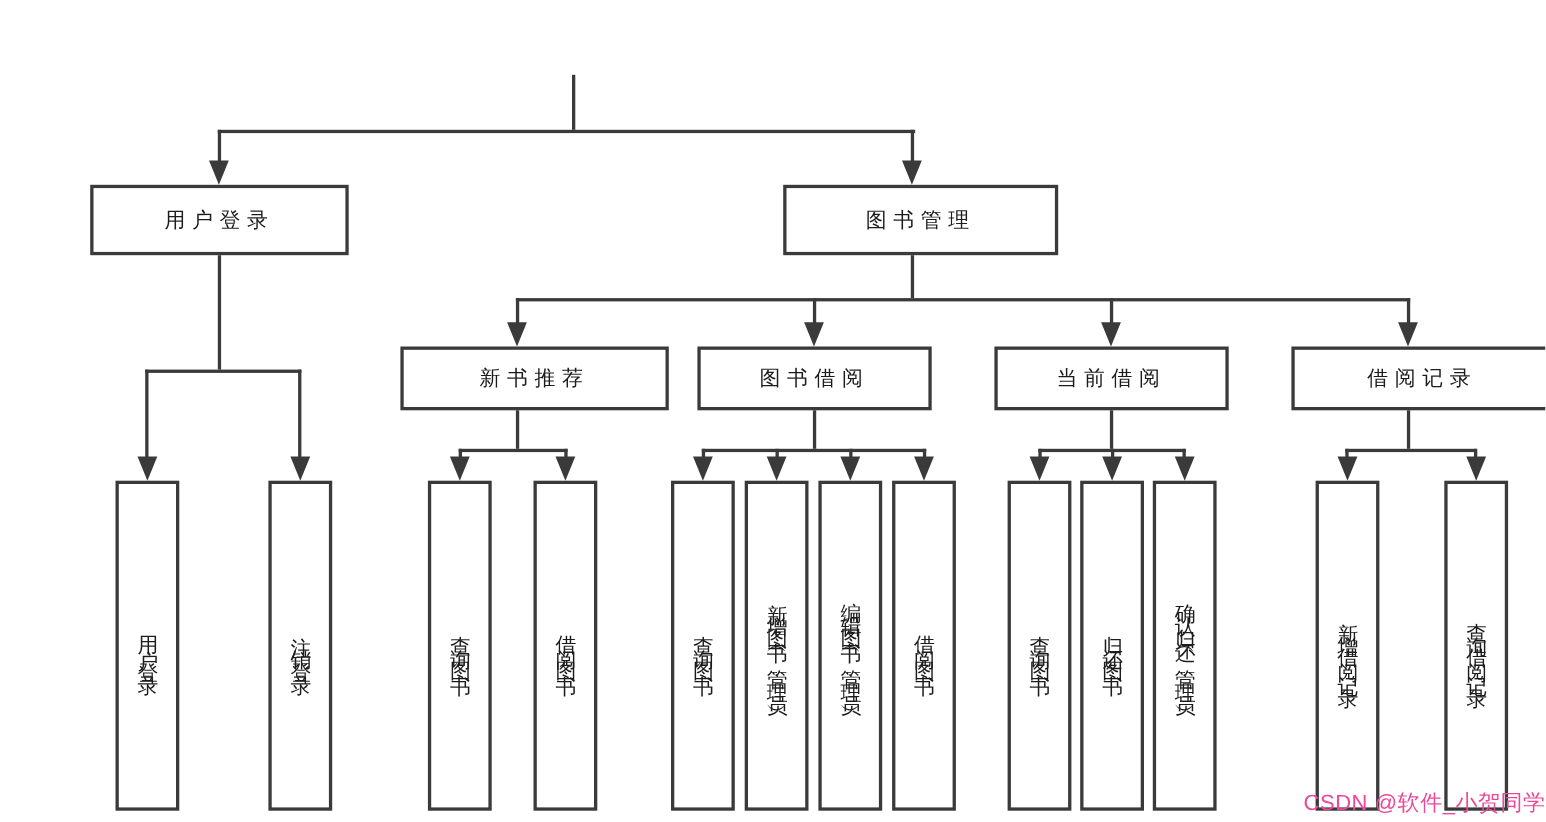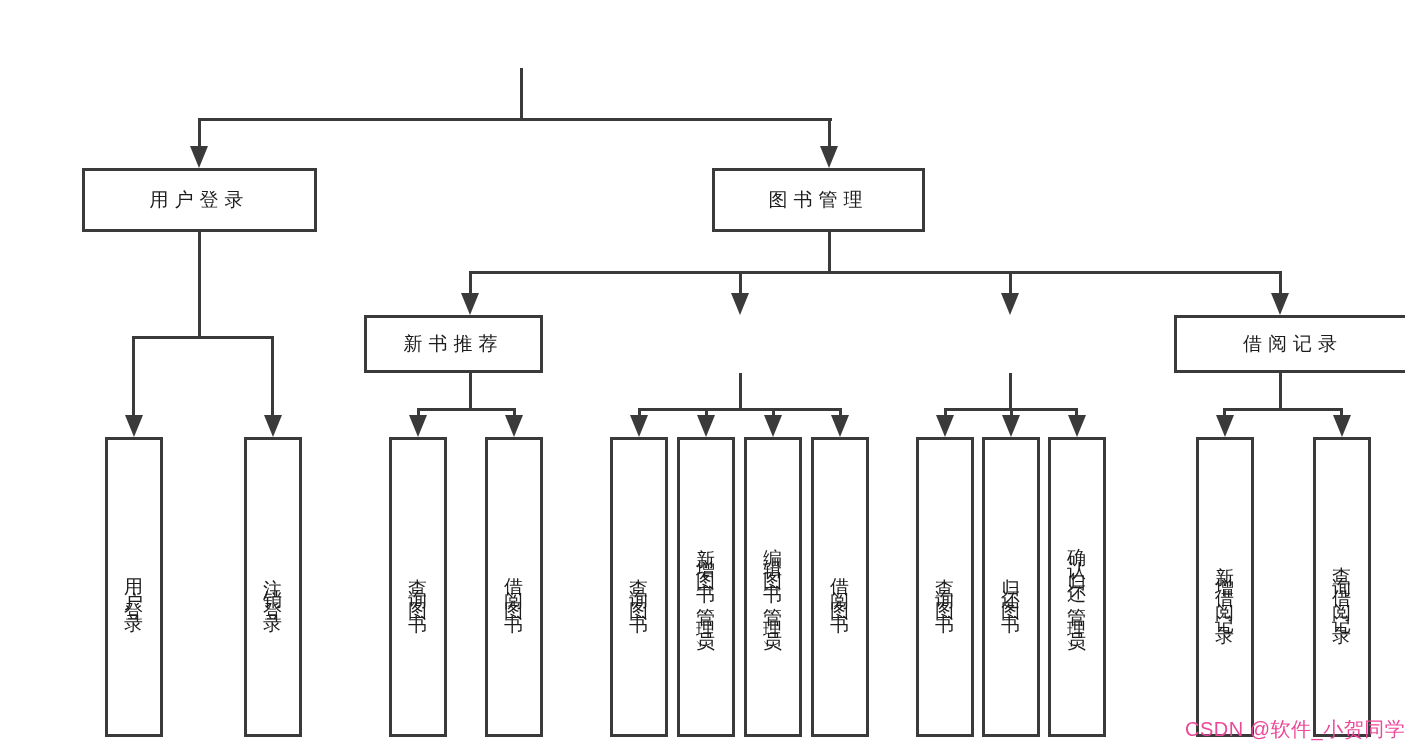--- a/index.html
+++ b/index.html
@@ -70,21 +70,21 @@
   <div class="line" style="left:520px;top:68px;width:3px;height:50px"></div>
   <div class="line" style="left:198px;top:118px;width:634px;height:3px"></div>
   <div class="line" style="left:198px;top:118px;width:3px;height:32px"></div>
   <div class="arrow" style="left:190px;top:146px"></div>
   <div class="line" style="left:828px;top:118px;width:3px;height:32px"></div>
   <div class="arrow" style="left:820px;top:146px"></div>
 
   <div class="node hnode" style="left:82px;top:168px;width:235px;height:64px">
     <span>用户登录</span>
   </div>
-  <div class="node hnode" style="left:712px;top:168px;width:213px;height:64px">
+  <div class="node hnode" style="left:712px;top:168px;width:250px;height:64px">
     <span>图书管理</span>
   </div>
 
   <div class="line" style="left:198px;top:232px;width:3px;height:104px"></div>
   <div class="line" style="left:132px;top:336px;width:142px;height:3px"></div>
   <div class="line" style="left:132px;top:336px;width:3px;height:82px"></div>
   <div class="arrow" style="left:125px;top:415px"></div>
   <div class="line" style="left:271px;top:336px;width:3px;height:82px"></div>
   <div class="arrow" style="left:264px;top:415px"></div>
 
@@ -92,22 +92,28 @@
   <div class="line" style="left:469px;top:271px;width:813px;height:3px"></div>
   <div class="line" style="left:469px;top:271px;width:3px;height:25px"></div>
   <div class="arrow" style="left:461px;top:293px"></div>
   <div class="line" style="left:739px;top:271px;width:3px;height:25px"></div>
   <div class="arrow" style="left:731px;top:293px"></div>
   <div class="line" style="left:1009px;top:271px;width:3px;height:25px"></div>
   <div class="arrow" style="left:1001px;top:293px"></div>
   <div class="line" style="left:1279px;top:271px;width:3px;height:25px"></div>
   <div class="arrow" style="left:1271px;top:293px"></div>
 
-  <div class="node hnode" style="left:364px;top:315px;width:179px;height:58px">
+  <div class="node hnode" style="left:364px;top:315px;width:244px;height:58px">
     <span>新书推荐</span>
+  </div>
+  <div class="node hnode" style="left:634px;top:315px;width:213px;height:58px">
+    <span>图书借阅</span>
+  </div>
+  <div class="node hnode" style="left:904px;top:315px;width:213px;height:58px">
+    <span>当前借阅</span>
   </div>
   <div class="node hnode" style="left:1174px;top:315px;width:238px;height:58px">
     <span>借阅记录</span>
   </div>
 
   <div class="line" style="left:469px;top:373px;width:3px;height:35px"></div>
   <div class="line" style="left:417px;top:408px;width:99px;height:3px"></div>
   <div class="line" style="left:417px;top:408px;width:3px;height:10px"></div>
   <div class="arrow" style="left:409px;top:415px"></div>
   <div class="line" style="left:513px;top:408px;width:3px;height:10px"></div>

